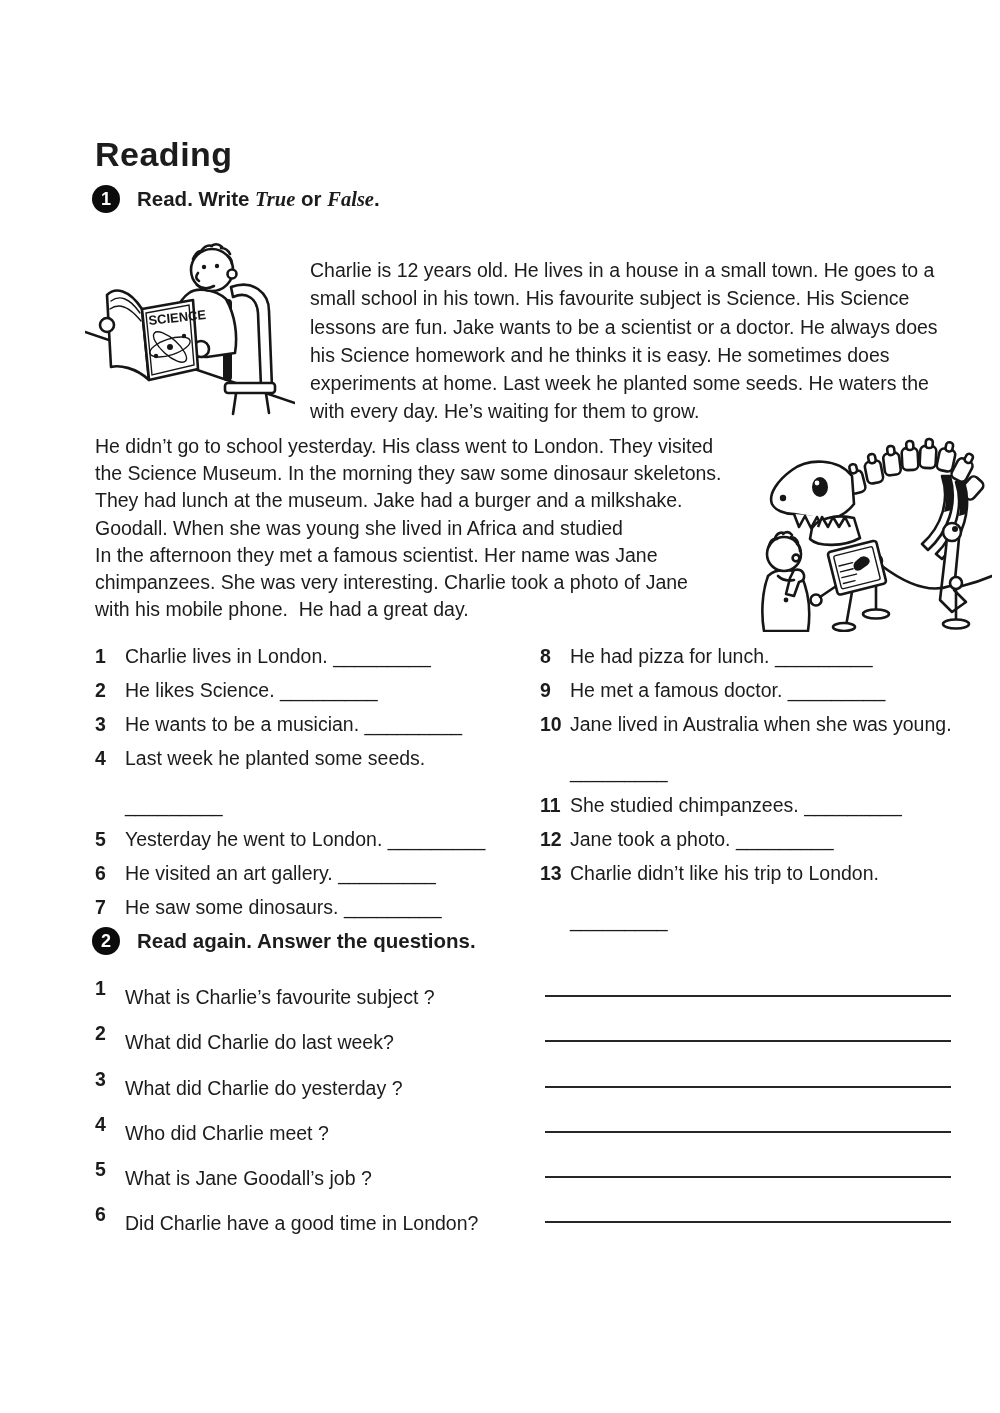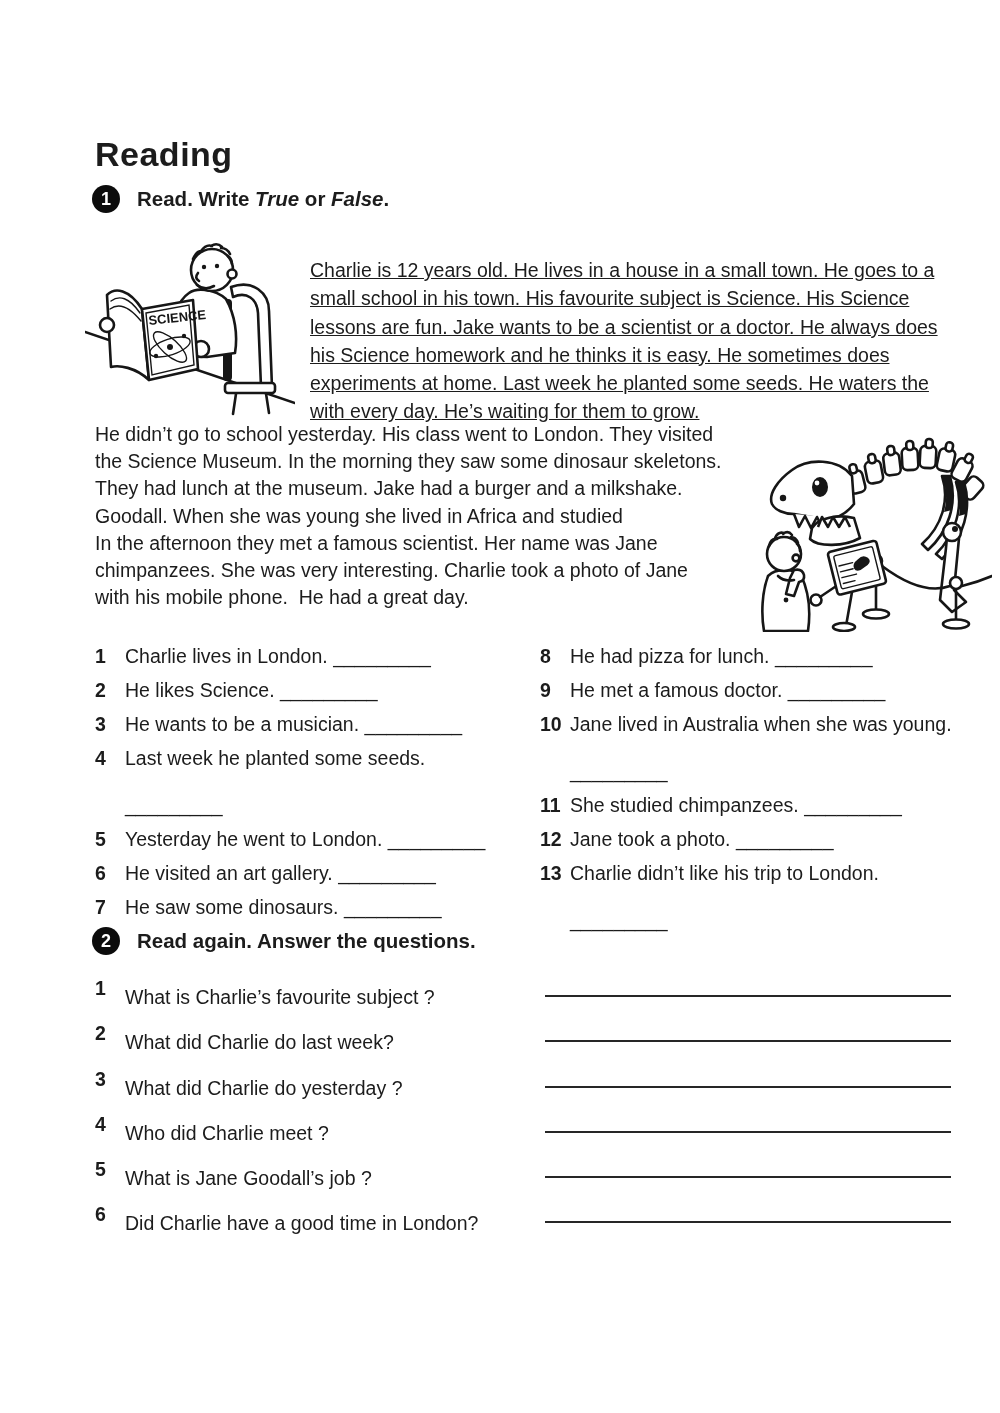--- a/index.html
+++ b/index.html
@@ -5,25 +5,25 @@
   html,body{margin:0;padding:0;background:#fff;}
   .page{position:relative;width:1000px;height:1381px;background:#ffffff;overflow:hidden;
         font-family:"Liberation Sans",sans-serif;color:#1c1c1c;}
   .title{position:absolute;left:95px;top:112px;font-size:34px;font-weight:700;letter-spacing:.5px;}
   .ex-header{position:absolute;display:flex;align-items:center;gap:17px;}
   #ex1-header{left:92px;top:185px;}
   #ex2-header{left:92px;top:927px;}
   .badge{width:28px;height:28px;border-radius:50%;background:#0c0c0c;color:#fff;
          font-weight:700;font-size:18px;display:flex;align-items:center;justify-content:center;flex:0 0 28px;}
   .instr{font-size:20.5px;font-weight:700;}
-  .instr .em{font-style:italic;}
+  .instr .em{font-style:italic;font-family:Liberation Serif, serif;}
   .passage{position:absolute;font-size:19.5px;}
-  #passage1{left:310px;top:256px;text-decoration:underline;}
+  #passage1{left:310px;top:256px;}
   #passage1 .pline{line-height:28.3px;white-space:pre;}
-  #passage2{left:95px;top:421px;}
+  #passage2{left:95px;top:433px;}
   #passage2 .pline{line-height:27.2px;white-space:pre;}
   #illu1{position:absolute;left:85px;top:237px;}
   #illu2{position:absolute;left:756px;top:430px;}
   .tf-col{position:absolute;font-size:19.5px;}
   #tf-left{left:95px;top:646px;width:445px;}
   #tf-right{left:540px;top:646px;width:455px;}
   .tf-row{display:flex;line-height:21px;margin-bottom:13px;}
   .tf-row .num{font-weight:700;flex:0 0 30px;}
   .tf-row .body{white-space:pre-wrap;}
   .blank-line{margin:26px 0 13px 30px;line-height:21px;}

